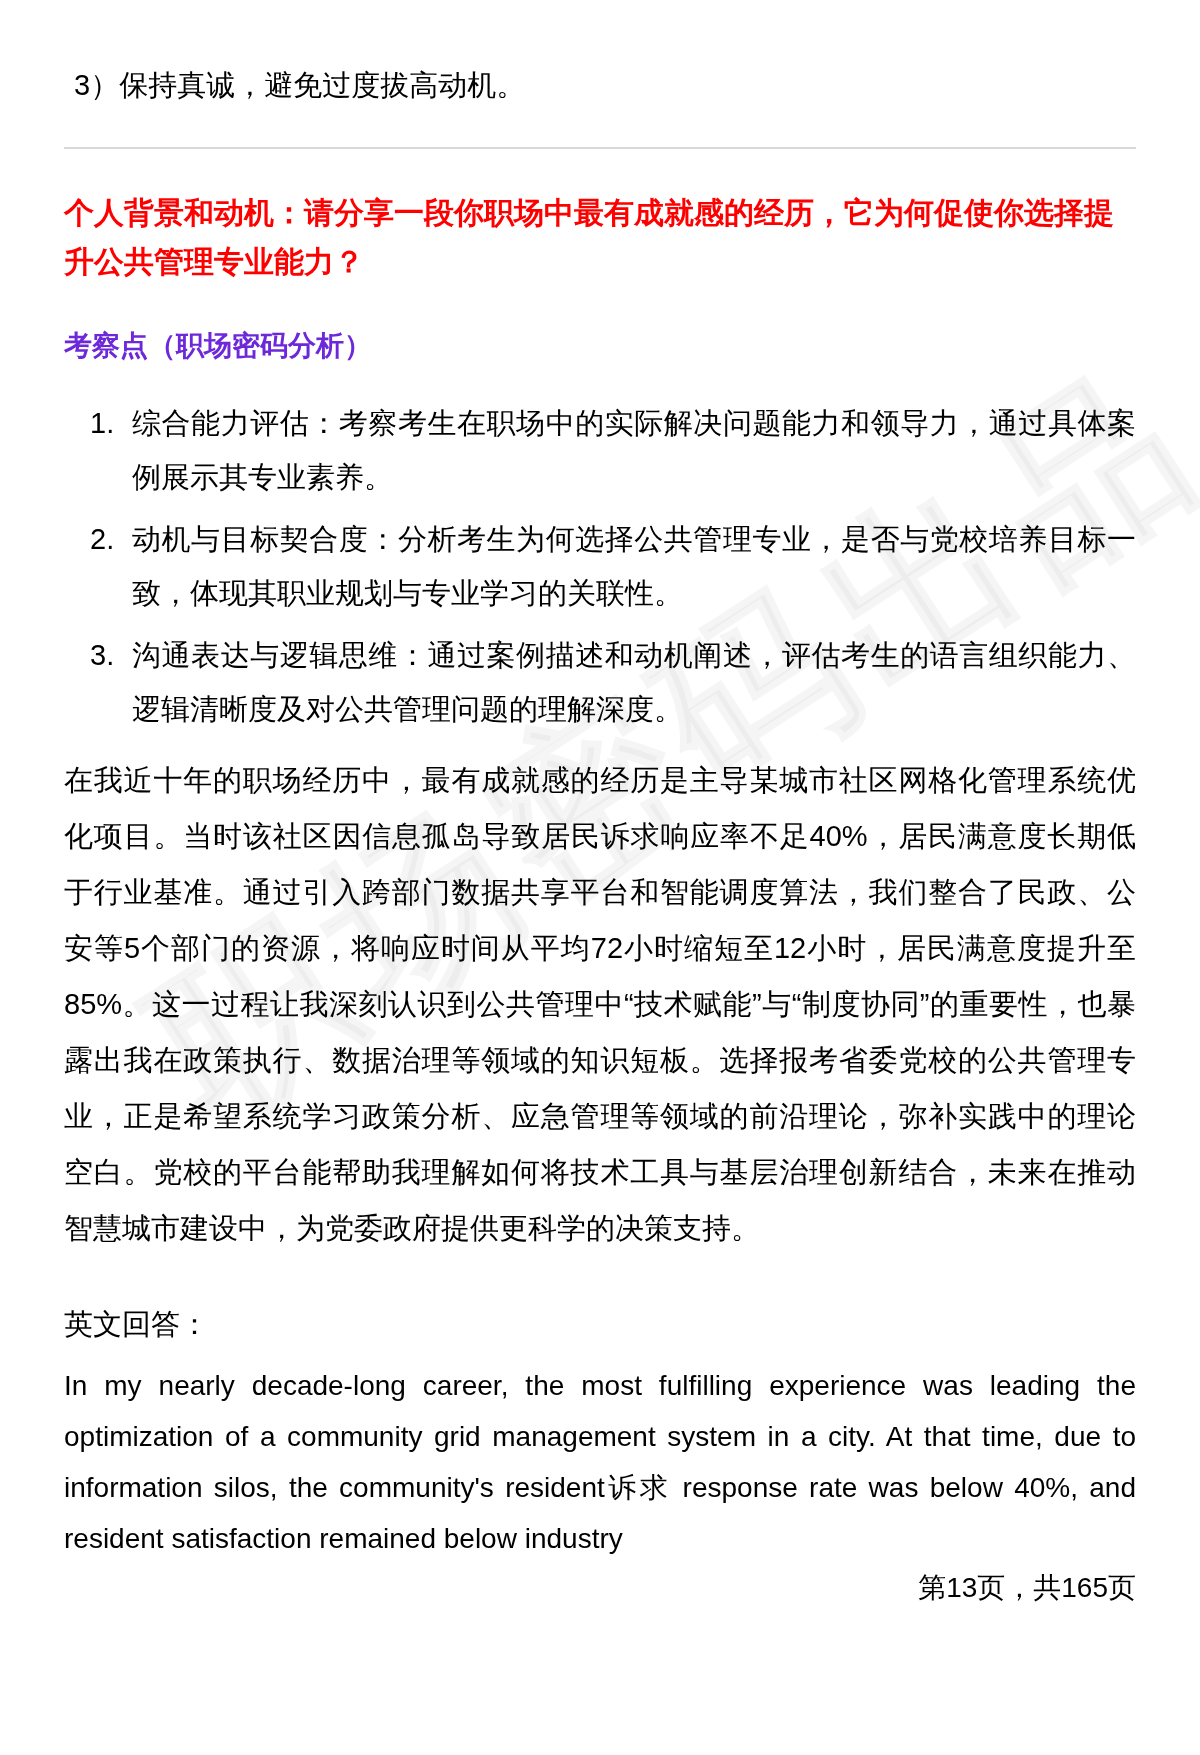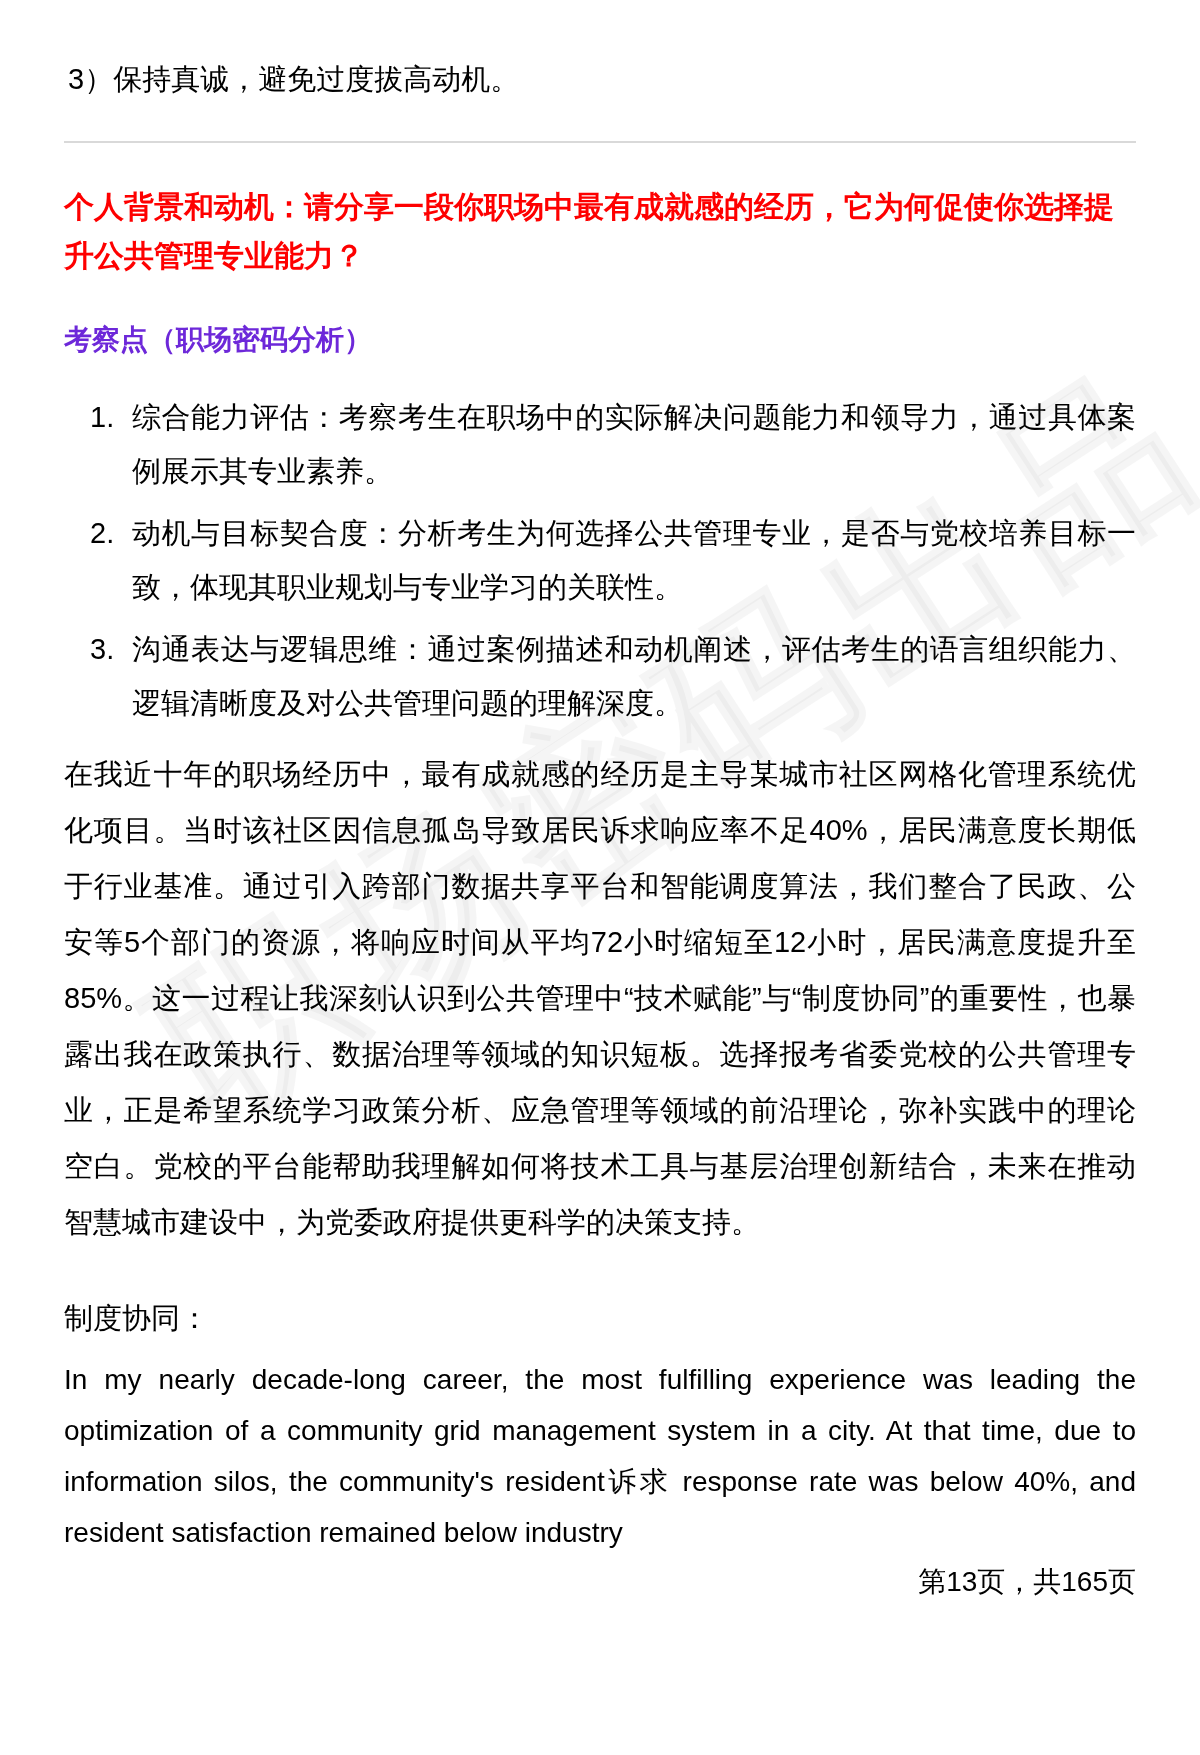--- a/index.html
+++ b/index.html
@@ -33,21 +33,21 @@
     z-index: 0;
     user-select: none;
   }
   .content {
     position: relative;
     z-index: 1;
   }
   .body-text {
     font-size: 29px;
     line-height: 1.9;
-    margin: 4px;
+    margin: 10px;
   }
   .divider {
     border: none;
     border-top: 2px solid #d9d9d9;
     margin: 34px 0 0 0;
   }
   .red-heading {
     color: #fe0000;
     font-weight: bold;
     font-size: 30px;
@@ -130,19 +130,19 @@
         <span class="point-text">动机与目标契合度：分析考生为何选择公共管理专业，是否与党校培养目标一致，体现其职业规划与专业学习的关联性。</span>
       </div>
       <div class="point">
         <span class="point-num">3.</span>
         <span class="point-text">沟通表达与逻辑思维：通过案例描述和动机阐述，评估考生的语言组织能力、逻辑清晰度及对公共管理问题的理解深度。</span>
       </div>
     </div>
 
     <p class="answer-para">在我近十年的职场经历中，最有成就感的经历是主导某城市社区网格化管理系统优化项目。当时该社区因信息孤岛导致居民诉求响应率不足40%，居民满意度长期低于行业基准。通过引入跨部门数据共享平台和智能调度算法，我们整合了民政、公安等5个部门的资源，将响应时间从平均72小时缩短至12小时，居民满意度提升至85%。这一过程让我深刻认识到公共管理中“技术赋能”与“制度协同”的重要性，也暴露出我在政策执行、数据治理等领域的知识短板。选择报考省委党校的公共管理专业，正是希望系统学习政策分析、应急管理等领域的前沿理论，弥补实践中的理论空白。党校的平台能帮助我理解如何将技术工具与基层治理创新结合，未来在推动智慧城市建设中，为党委政府提供更科学的决策支持。</p>
 
-    <p class="answer-label">制度协同：</p>
+    <p class="answer-label">英文回答：</p>
     <p class="answer-para-en">In my nearly decade-long career, the most fulfilling experience was leading the optimization of a community grid management system in a city. At that time, due to information silos, the community's resident诉求 response rate was below 40%, and resident satisfaction remained below industry</p>
 
     <div class="footer">第13页，共165页</div>
 
   </div>
 </div>
 
 </body></html>

